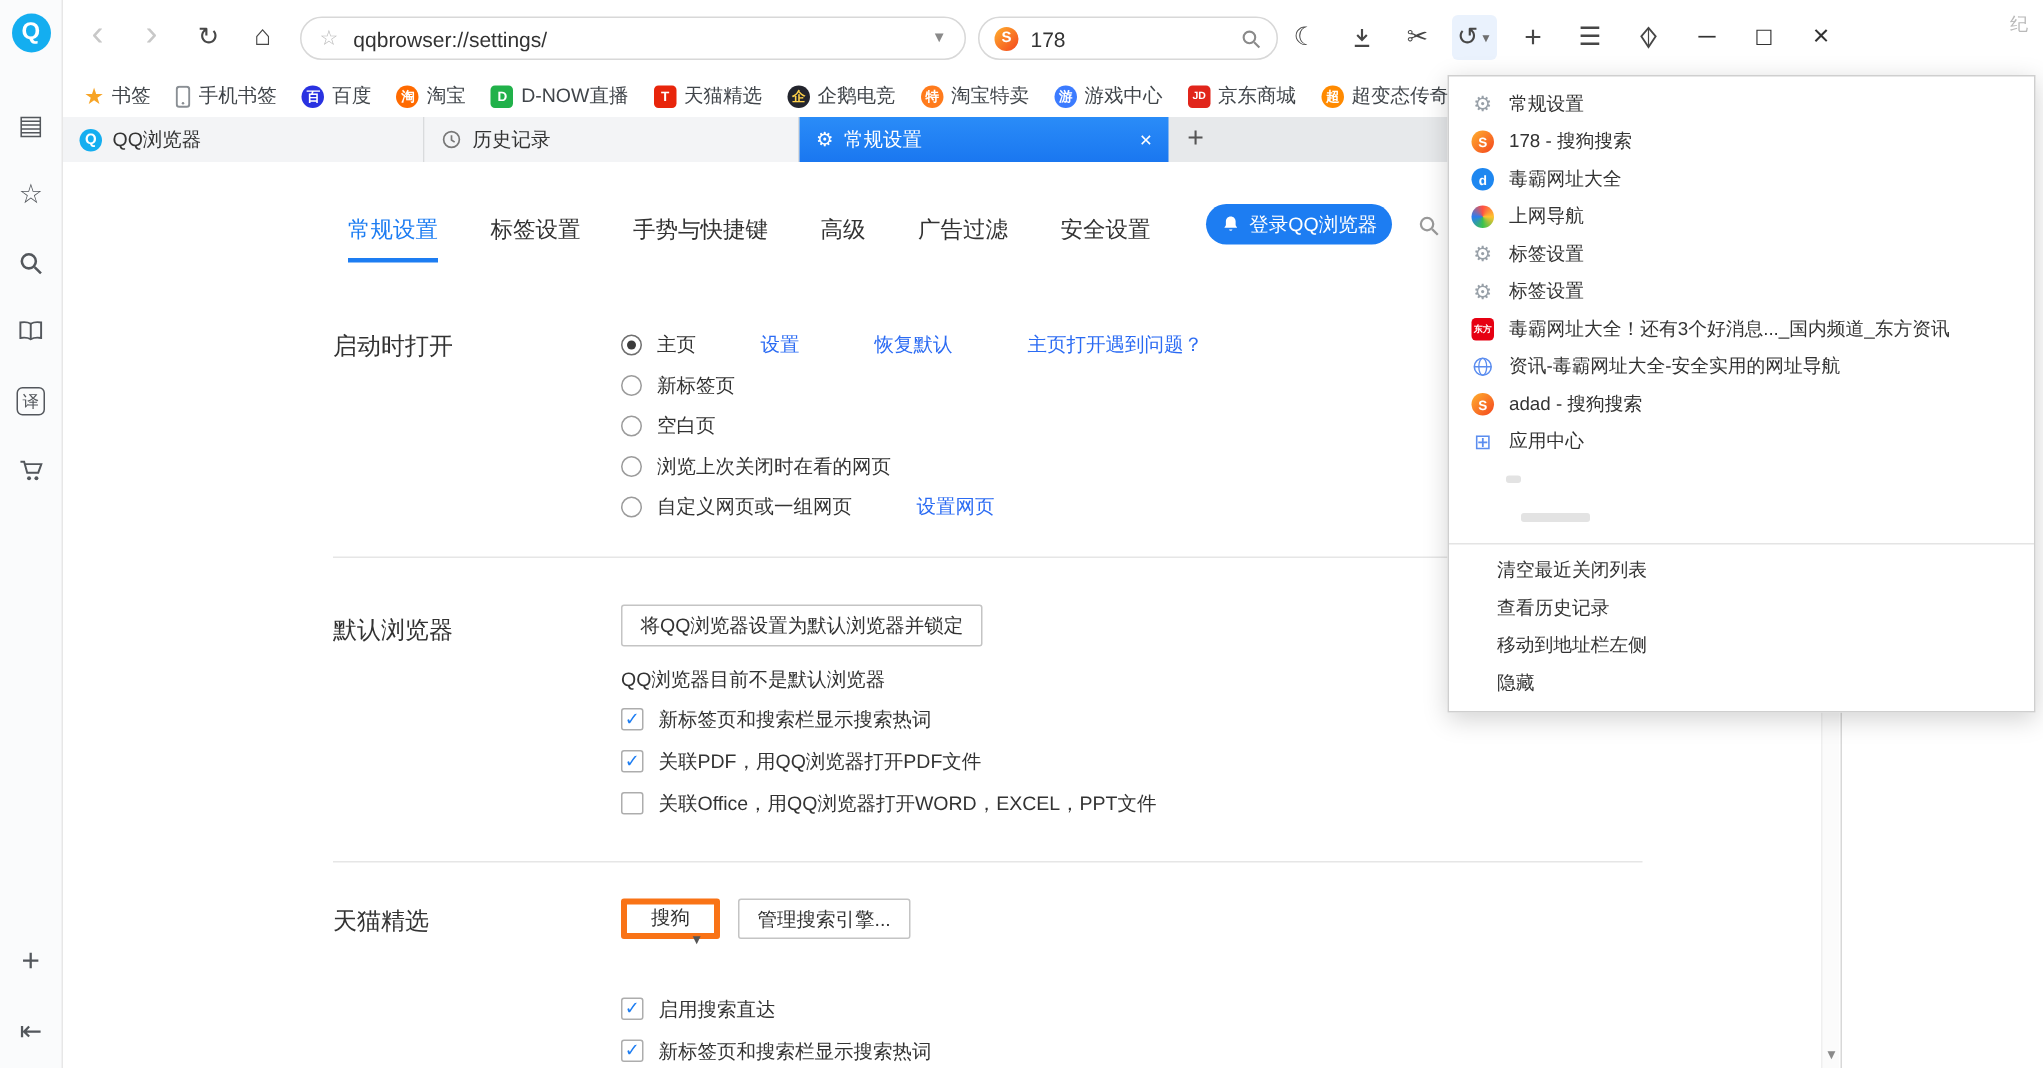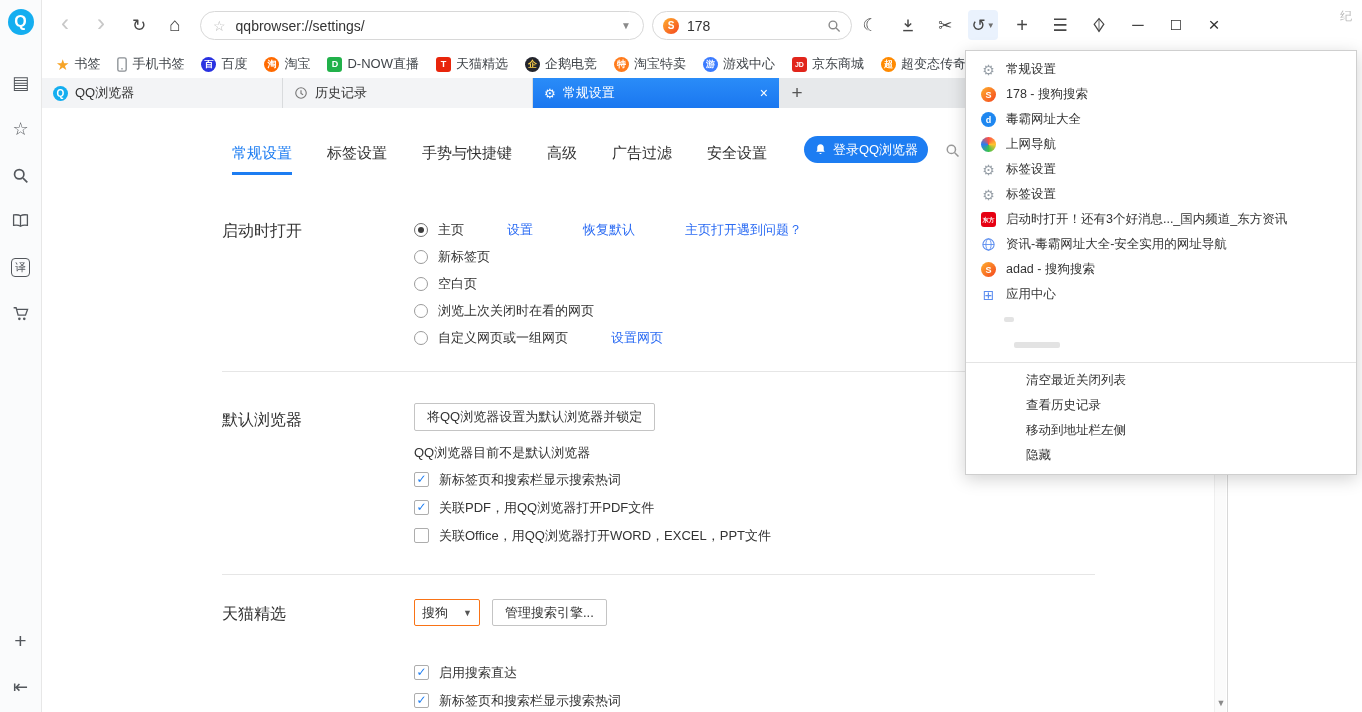--- a/index.html
+++ b/index.html
@@ -84,22 +84,22 @@
   .radio.sel::after { content:""; position:absolute; left:3px; top:3px; width:6px; height:6px; border-radius:50%; background:#3c3c3c; }
   .lnk { color:#2b6bf3; font-size:13px;margin-left:40px; }
   .ml18 { margin-left:33px; }
   .cb { width:15px; height:15px; border:1px solid #adadad; border-radius:2px; background:#fff; flex:none;
     font-size:12px; line-height:13px; text-align:center; color:#1d7df2; font-weight:bold; }
   .cb.on::after { content:"✓"; }
   .cbrow { display:flex; align-items:center; gap:10px; height:17px; margin-bottom:11px; font-size:13px; color:#333; }
   .btn { height:28px; border:1px solid #c4c4c4; border-radius:2px; background:#fff; font-size:13px; color:#333;
     display:inline-flex; align-items:center; justify-content:center; padding:0 12px; }
   .status { position:absolute; left:372px; font-size:13px; color:#333; }
-  .selectbox { width:66px; height:27px; border:1px solid #f97316; border-radius:2px; display:flex; align-items:center;
-    padding:0 7px; font-size:13px; background:#fff; }
+  .selectbox { width:66px; height:27px; border:4px solid #f97316; border-radius:2px; display:flex; align-items:center;
+    padding:0 7px; font-size:13px; background:#fff;flex-direction:column; }
   .selectbox .car { margin-left:auto; font-size:9px; color:#555; }
   .engrow { position:absolute; left:372px; display:flex; gap:12px; align-items:center; }
 
   
   .vscroll { position:absolute; right:1px; top:108px; bottom:0; width:12px; background:#fbfbfb; border-left:1px solid #efefef; }
   .vthumb { position:absolute; left:2px; top:6px; width:7px; height:170px; border-radius:4px; background:#d7d7d7; }
   .vdown { position:absolute; left:0; bottom:2px; width:12px; height:14px; display:flex; align-items:center;
     justify-content:center; font-size:9px; color:#8a8a8a; }
 
   
@@ -111,21 +111,21 @@
   .gearG { font-size:14px; color:#98a0a8; }
   .sg { width:15px; height:15px; border-radius:50%; background:linear-gradient(135deg,#ffb02e,#f4451e); color:#fff;
     font-size:9px; font-weight:bold; display:flex; align-items:center; justify-content:center; }
   .duba { width:15px; height:15px; border-radius:50%; background:#1e87f0; color:#fff; font-size:9px; font-weight:bold;
     display:flex; align-items:center; justify-content:center; }
   .navi { width:15px; height:15px; border-radius:50%; background:conic-gradient(#ff5044,#ffc32e,#39c24d,#2a7df0,#ff5044); }
   .east { width:15px; height:15px; border-radius:3px; background:#e60012; color:#fff; font-size:6px; font-weight:bold;
     display:flex; align-items:center; justify-content:center; line-height:1; }
   .appc { font-size:14px; color:#5b8def; }
   .msep { border-top:1px solid #e4e4e4; margin:5px 0; }
-  .mi.action { padding-left:60px; }
+  .mi.action { padding-left:32px; }
   .smudge { display:inline-block; background:#e3e3e3; border-radius:2px; }
   .s1 { width:10px; height:5px; margin-left:24px; }
   .s2 { width:46px; height:6px; margin-left:34px; }
 </style>
 </head>
 <body>
 
 <div class="desktop">
   <span class="note">纪</span>
 </div>
@@ -420,21 +420,21 @@
     <span>标签设置</span>
   </div>
   <div class="mi">
     <span class="mic gearG">⚙</span>
     <span>标签设置</span>
   </div>
   <div class="mi">
     <span class="mic">
         <span class="east">东方</span>
       </span>
-    <span>启动时打开！还有3个好消息..._国内频道_东方资讯</span>
+    <span>毒霸网址大全！还有3个好消息..._国内频道_东方资讯</span>
   </div>
   <div class="mi">
     <span class="mic">
       <svg viewBox="0 0 20 20" width="15" height="15">
           <circle cx="10" cy="10" r="7.5" fill="none" stroke="#5b8def" stroke-width="1.4"></circle>
           <ellipse cx="10" cy="10" rx="3.5" ry="7.5" fill="none" stroke="#5b8def" stroke-width="1.2"></ellipse>
           <path d="M2.5 10h15" stroke="#5b8def" stroke-width="1.2"></path>
         </svg>
     </span>
     <span>资讯-毒霸网址大全-安全实用的网址导航</span>

